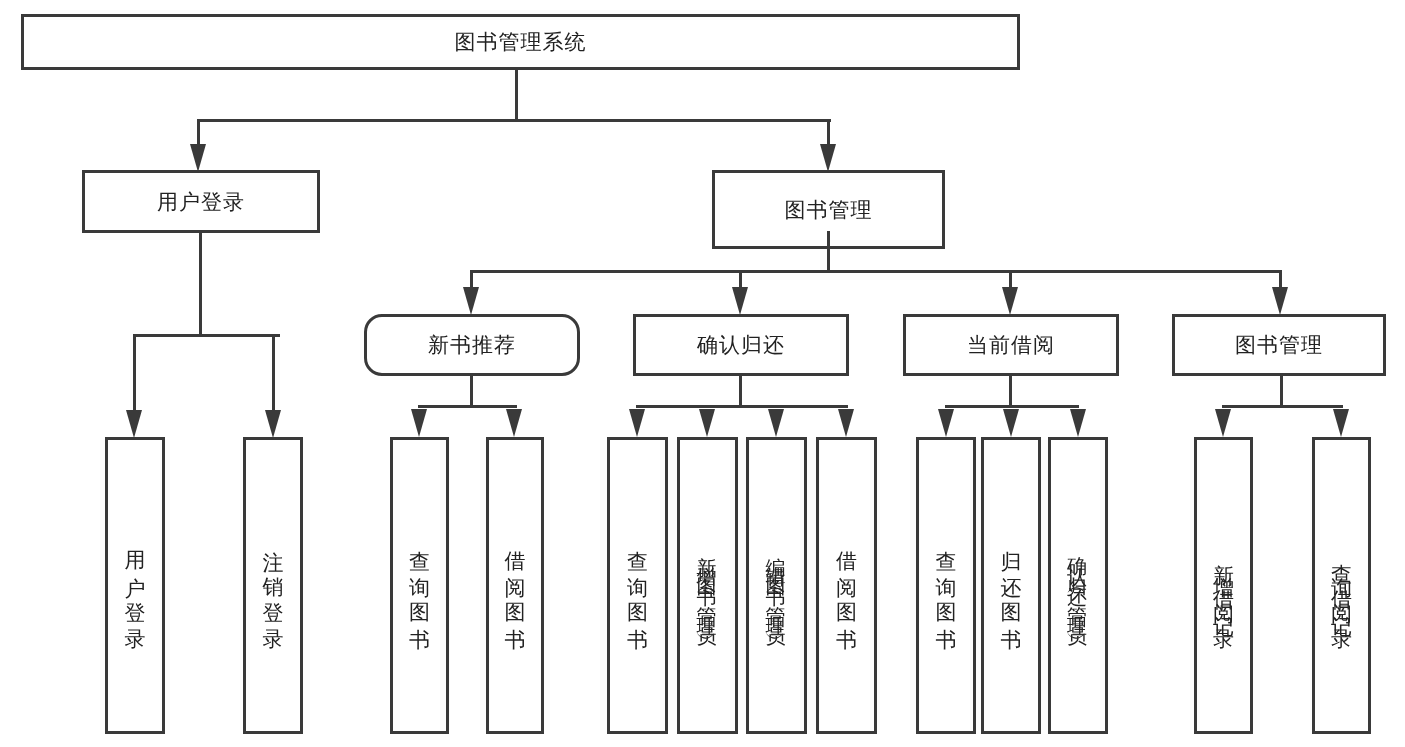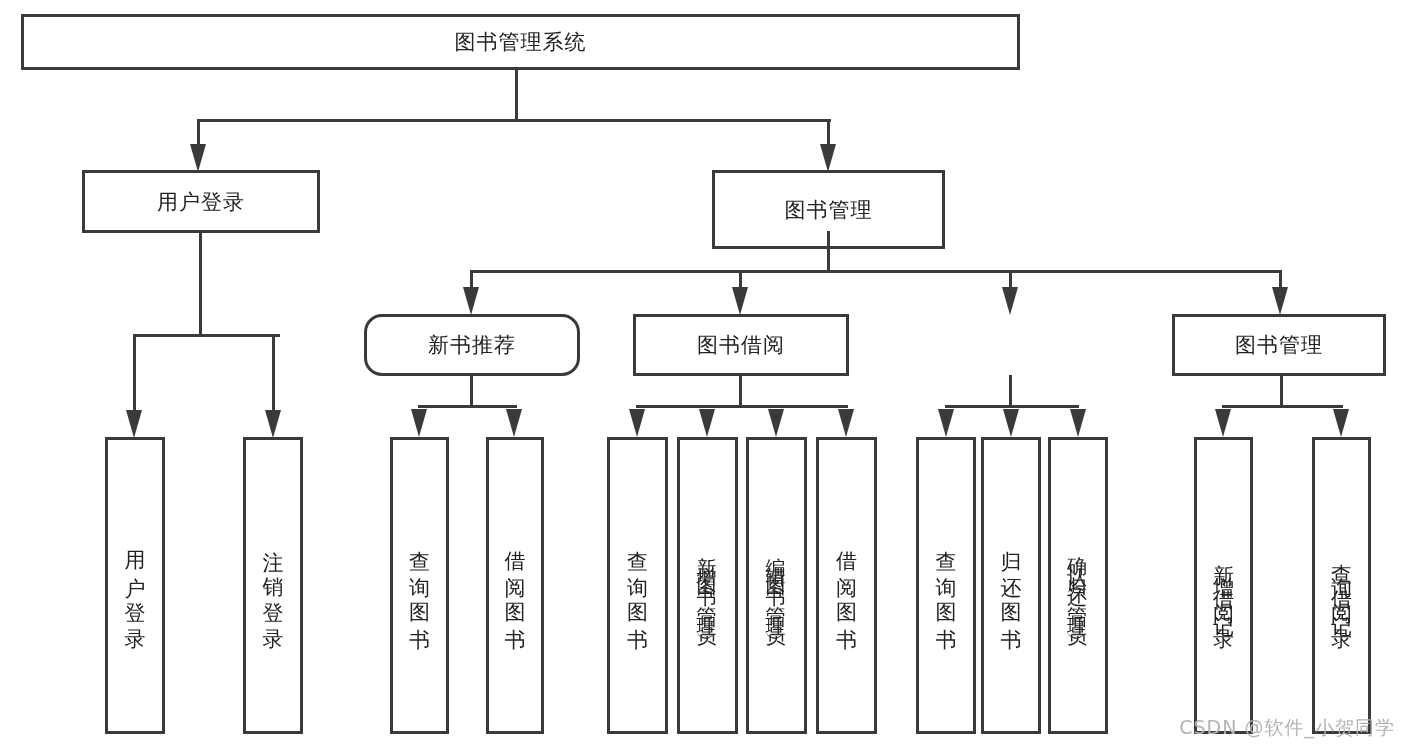--- a/index.html
+++ b/index.html
@@ -93,21 +93,24 @@
   <div class="arrow" style="left:732px; top:287px;"></div>
   <div class="line" style="left:1009px; top:272px; width:3px; height:16px;"></div>
   <div class="arrow" style="left:1002px; top:287px;"></div>
   <div class="line" style="left:1279px; top:272px; width:3px; height:16px;"></div>
   <div class="arrow" style="left:1272px; top:287px;"></div>
 
   <div class="box hbox" style="left:364px; top:314px; width:216px; height:62px;border-radius:18px;">
     <span>新书推荐</span>
   </div>
   <div class="box hbox" style="left:633px; top:314px; width:216px; height:62px;">
-    <span>图书借阅</span>
+    <span>确认归还</span>
+  </div>
+  <div class="box hbox" style="left:903px; top:314px; width:216px; height:62px;">
+    <span>当前借阅</span>
   </div>
   <div class="box hbox" style="left:1172px; top:314px; width:214px; height:62px;">
     <span>图书管理</span>
   </div>
 
   <div class="line" style="left:470px; top:375px; width:3px; height:32px;"></div>
   <div class="line" style="left:418px; top:405px; width:99px; height:3px;"></div>
   <div class="arrow" style="left:411px; top:409px;"></div>
   <div class="arrow" style="left:506px; top:409px;"></div>
 
@@ -166,15 +169,14 @@
     <span>确认归还（管理员）</span>
   </div>
 
   <div class="box vbox v6" style="left:1194px; width:59px;">
     <span>新增借阅记录</span>
   </div>
   <div class="box vbox v6" style="left:1312px; width:59px;">
     <span>查询借阅记录</span>
   </div>
 
-  <div class="watermark">CSDN @软件_小贺同学</div>
 
 </div>
 
 </body></html>

